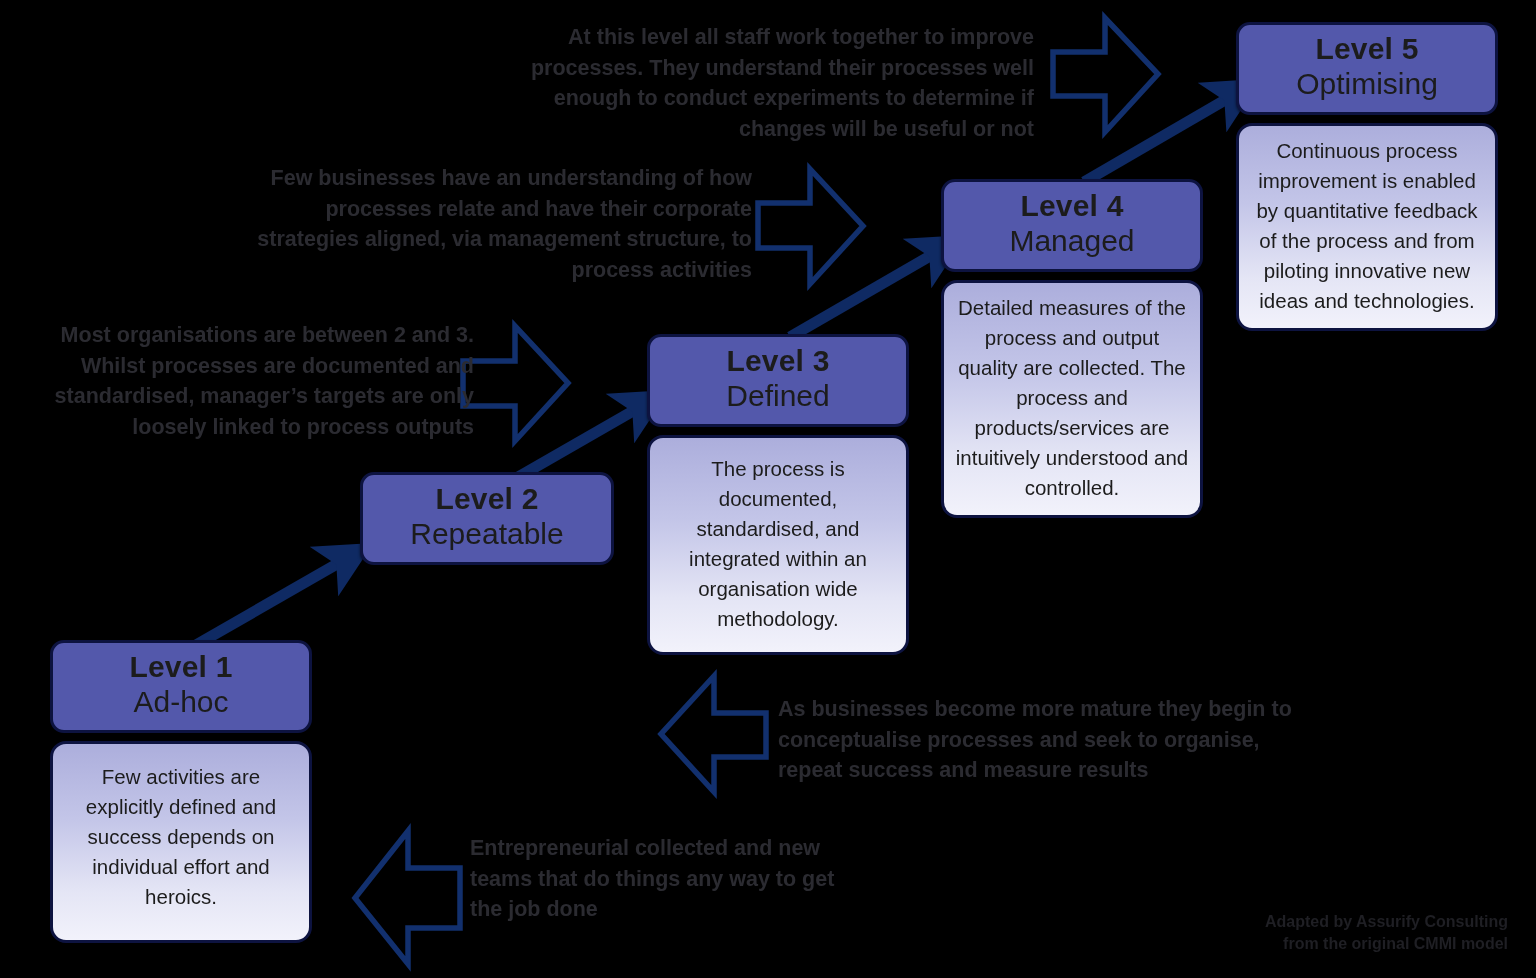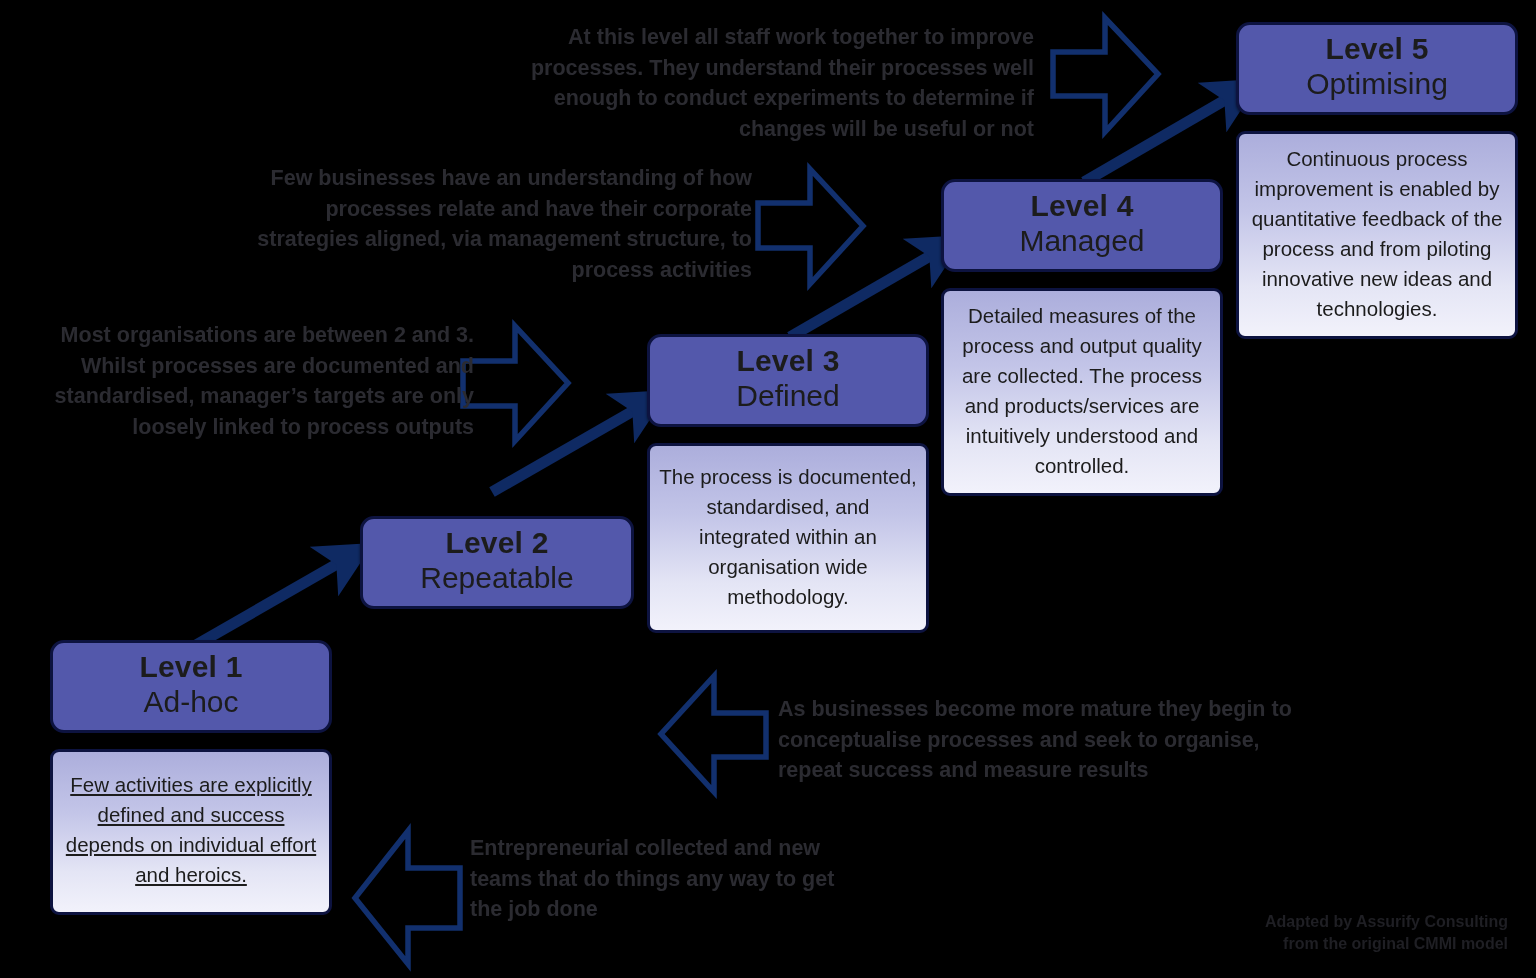--- a/index.html
+++ b/index.html
@@ -5,42 +5,42 @@
   * { margin:0; padding:0; box-sizing:border-box; }
   html,body { background:#000; }
   body {
     width:1536px; height:978px;
     font-family:"Liberation Sans", sans-serif;
     position:relative; overflow:hidden;
   }
   #stage { position:absolute; inset:0; }
 
   
-  .level { position:absolute; width:282px; }
+  .level { position:absolute; width:262px; }
   .lvl-head {
     background:#5358AB;
     border:3px solid #0d1340;
     border-radius:14px;
     text-align:center;
     padding:7px 4px 11px 4px;
     box-shadow:0 2px 3px rgba(0,0,0,.55);
   }
   .lvl-num {
     font-size:30px; font-weight:bold; color:#1c1c1c;
     line-height:1.12; letter-spacing:.2px;
   }
   .lvl-name {
     font-size:30px; font-weight:normal; color:#1c1c1c;
     line-height:1.15; margin-top:1px;
   }
   .lvl-body {
-    margin-top:16px;
+    margin-top:8px;
     background:linear-gradient(to bottom,#ACAEDC 0%,#C3C5E8 38%,#E4E5F5 75%,#F2F2FB 100%);
     border:3px solid #0d1340;
-    border-radius:9px;
+    border-radius:16px;
     text-align:center;
     color:#1c1c1c;
     font-size:20.5px;
     line-height:1.46;
     padding:10px 9px 12px 9px;
     box-shadow:0 2px 3px rgba(0,0,0,.5);
   }
 
   
   .note {
@@ -133,33 +133,33 @@
   </div>
 
   <div class="level" style="left:647px; top:334px;">
     <div class="lvl-head">
       <div class="lvl-num">Level 3</div>
       <div class="lvl-name">Defined</div>
     </div>
     <div class="lvl-body" style="padding-top:16px;padding-bottom:18px;">The process is documented, standardised, and integrated within an organisation wide methodology.</div>
   </div>
 
-  <div class="level" style="left:352px; top:516px;padding-left:8px;">
+  <div class="level" style="left:352px; top:472px;padding-left:8px;">
     <div class="lvl-head">
       <div class="lvl-num">Level 2</div>
       <div class="lvl-name">Repeatable</div>
     </div>
   </div>
 
   <div class="level" style="left:50px; top:640px;">
     <div class="lvl-head">
       <div class="lvl-num">Level 1</div>
       <div class="lvl-name">Ad-hoc</div>
     </div>
-    <div class="lvl-body" style="padding-top:18px;padding-bottom:22px;text-decoration:underline;">Few activities are explicitly defined and success depends on individual effort and heroics.</div>
+    <div class="lvl-body" style="padding-top:18px;padding-bottom:28px;">Few activities are explicitly defined and success depends on individual effort and heroics.</div>
   </div>
 
   <div class="note right" style="left:476px; top:22px; width:558px;">At this level all staff work together to improve processes.  They understand their processes  well enough to conduct experiments to determine if changes will be useful or not</div>
 
   <div class="note right" style="left:236px; top:163px; width:516px;">Few businesses have an understanding of how processes relate and have their corporate strategies aligned, via management structure, to process activities</div>
 
   <div class="note right" style="left:14px; top:320px; width:460px;">Most organisations are between 2 and 3. Whilst processes are documented and standardised, manager’s targets are only loosely linked to process outputs</div>
 
   <div class="note left" style="left:778px; top:678px; width:520px;margin-top:16px;">As businesses become more mature they begin to conceptualise processes and seek to organise, repeat success and measure results</div>
 

